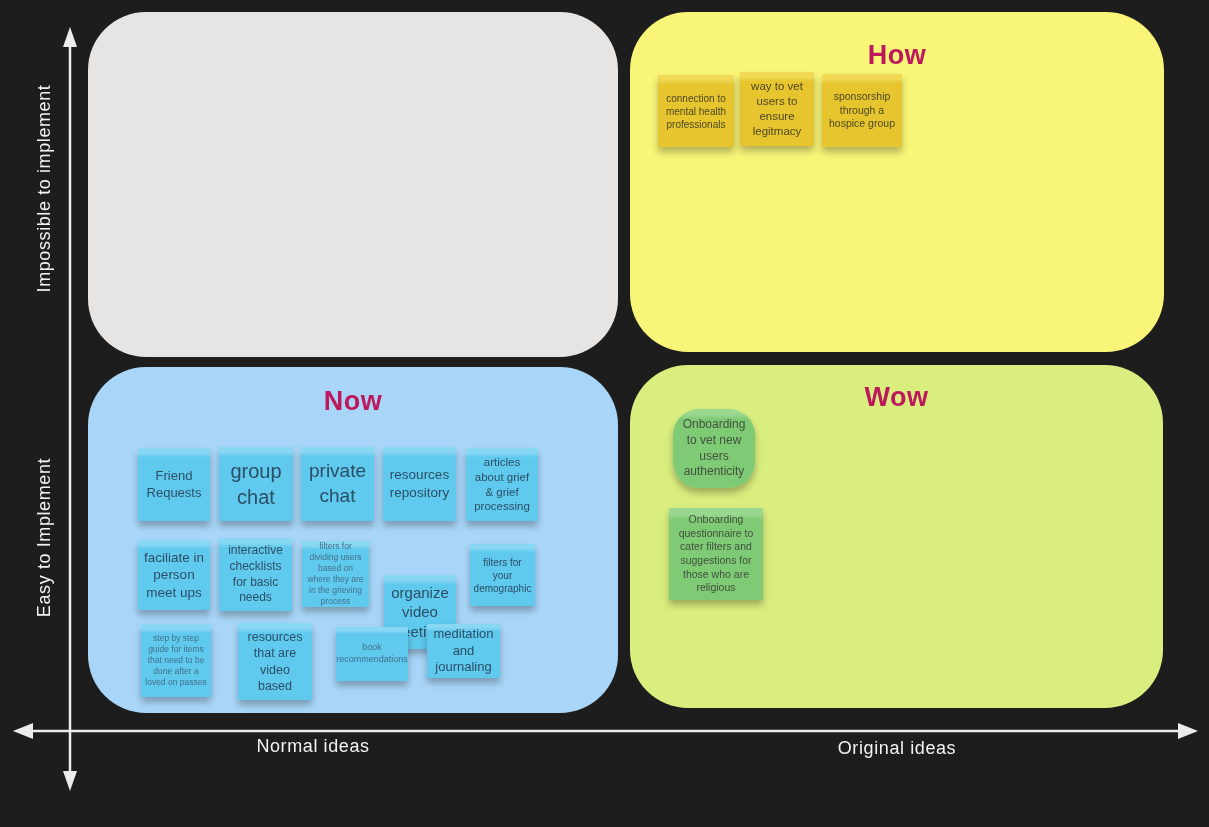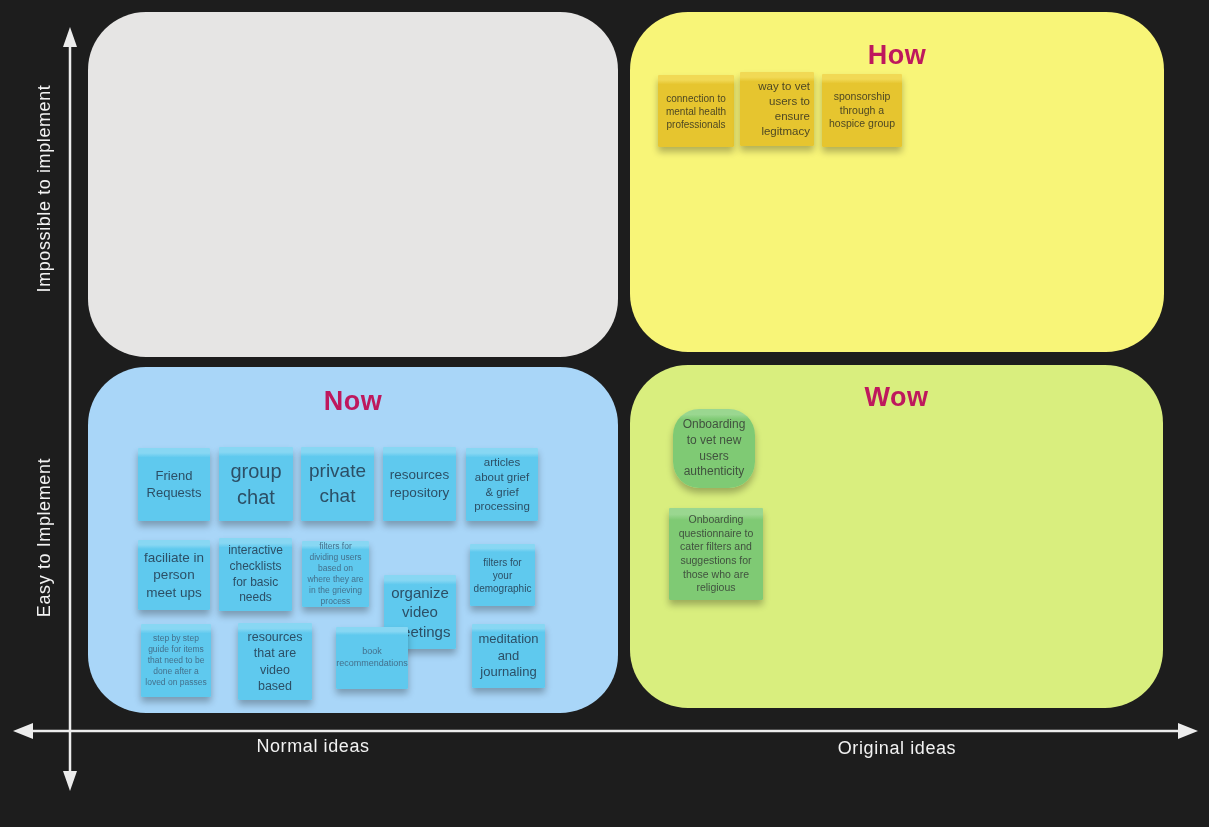--- a/index.html
+++ b/index.html
@@ -53,43 +53,43 @@
   <div class="axis-label vert" style="left:-81px;top:527px;">Easy to Implement</div>
   <div class="axis-label" style="left:797px;top:738px;width:200px;">Original ideas</div>
   <div class="axis-label" style="left:213px;top:736px;width:200px;">Normal ideas</div>
 
   <div class="quadrant q-gray"></div>
 
   <div class="quadrant q-yellow">
     <div class="q-title">How</div>
   </div>
   <div class="note n-yellow" style="left:658px;top:75px;width:76px;height:72px;font-size:10px;">connection to mental health professionals</div>
-  <div class="note n-yellow" style="left:740px;top:72px;width:74px;height:74px;font-size:11.5px;text-align:right;">way to vet users to ensure legitmacy</div>
+  <div class="note n-yellow" style="left:740px;top:72px;width:74px;height:74px;font-size:11.5px;">way to vet users to ensure legitmacy</div>
   <div class="note n-yellow" style="left:822px;top:74px;width:80px;height:73px;font-size:10.5px;">sponsorship through a hospice group</div>
 
   <div class="quadrant q-blue">
     <div class="q-title">Now</div>
   </div>
 
   <div class="note n-blue" style="left:138px;top:448px;width:72px;height:73px;font-size:13px;">Friend Requests</div>
   <div class="note n-blue" style="left:219px;top:447px;width:74px;height:74px;font-size:20px;">group chat</div>
   <div class="note n-blue" style="left:301px;top:447px;width:73px;height:74px;font-size:19px;">private chat</div>
   <div class="note n-blue" style="left:383px;top:447px;width:73px;height:74px;font-size:13.5px;">resources repository</div>
   <div class="note n-blue" style="left:138px;top:540px;width:72px;height:70px;font-size:13.5px;">faciliate in person meet ups</div>
 
   <div class="note n-blue" style="left:466px;top:448px;width:72px;height:73px;font-size:11.5px;">articles about grief &amp; grief processing</div>
   <div class="note n-blue" style="left:219px;top:538px;width:73px;height:73px;font-size:12px;">interactive checklists for basic needs</div>
   <div class="note n-blue faded" style="left:302px;top:541px;width:67px;height:66px;font-size:8.5px;">filters for dividing users based on where they are in the grieving process</div>
   <div class="note n-blue" style="left:384px;top:538px;width:72px;height:74px;font-size:15px;margin-top:37px;">organize video meetings</div>
   <div class="note n-blue" style="left:470px;top:544px;width:65px;height:62px;font-size:10px;">filters for your demographic</div>
 
   <div class="note n-blue faded" style="left:141px;top:624px;width:70px;height:73px;font-size:8.5px;">step by step guide for items that need to be done after a loved on passes</div>
   <div class="note n-blue" style="left:238px;top:623px;width:74px;height:77px;font-size:12.5px;">resources that are video based</div>
-  <div class="note n-blue faded" style="left:336px;top:627px;width:72px;height:62px;font-size:9px;">book recommendations</div>
-  <div class="note n-blue" style="left:427px;top:624px;width:73px;height:64px;font-size:13px;margin-left:45px;">meditation and journaling</div>
+  <div class="note n-blue faded" style="left:336px;top:627px;width:72px;height:54px;font-size:9px;">book recommendations</div>
+  <div class="note n-blue" style="left:427px;top:624px;width:73px;height:54px;font-size:13px;">meditation and journaling</div>
 
   <div class="quadrant q-green">
     <div class="q-title">Wow</div>
   </div>
   <div class="note n-green" style="left:673px;top:409px;width:82px;height:79px;font-size:12px;border-radius:26px;">Onboarding to vet new users authenticity</div>
   <div class="note n-green" style="left:669px;top:508px;width:94px;height:92px;font-size:10.5px;">Onboarding questionnaire to cater filters and suggestions for those who are religious</div>
 
 </div>
 
 </body></html>

